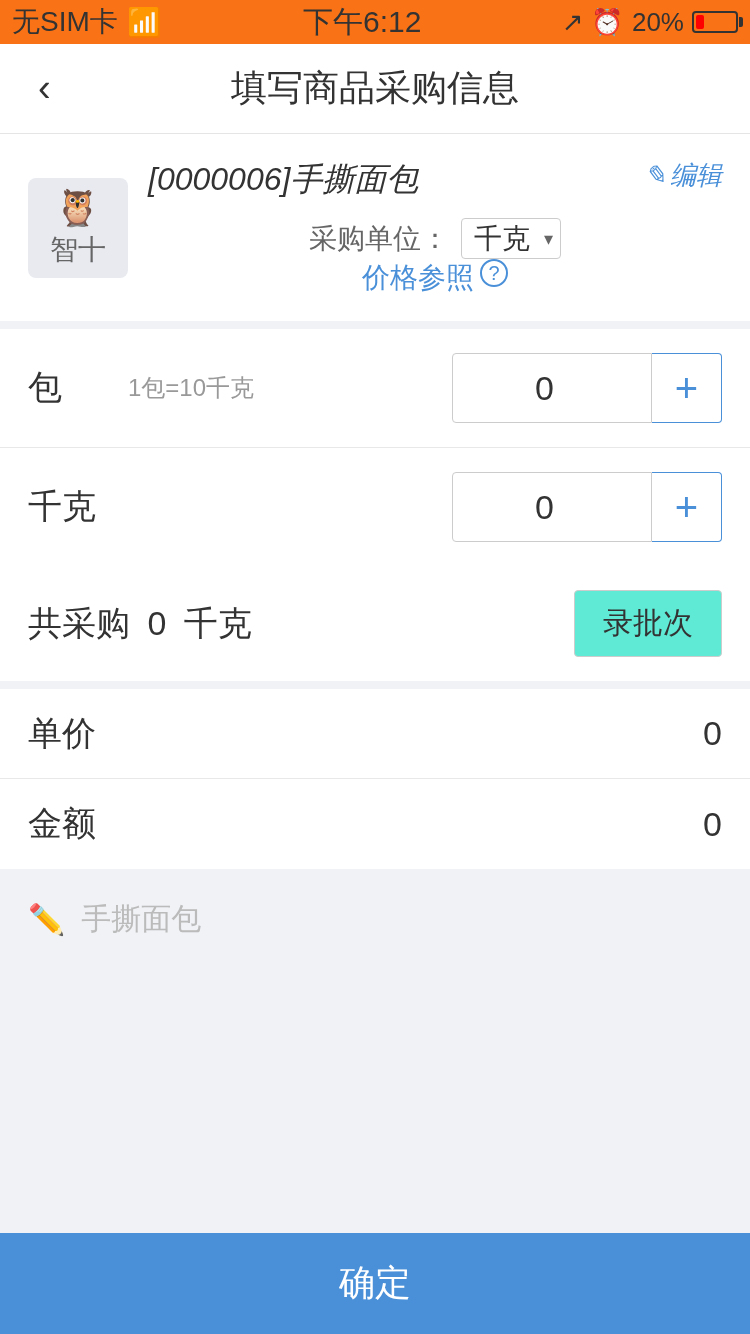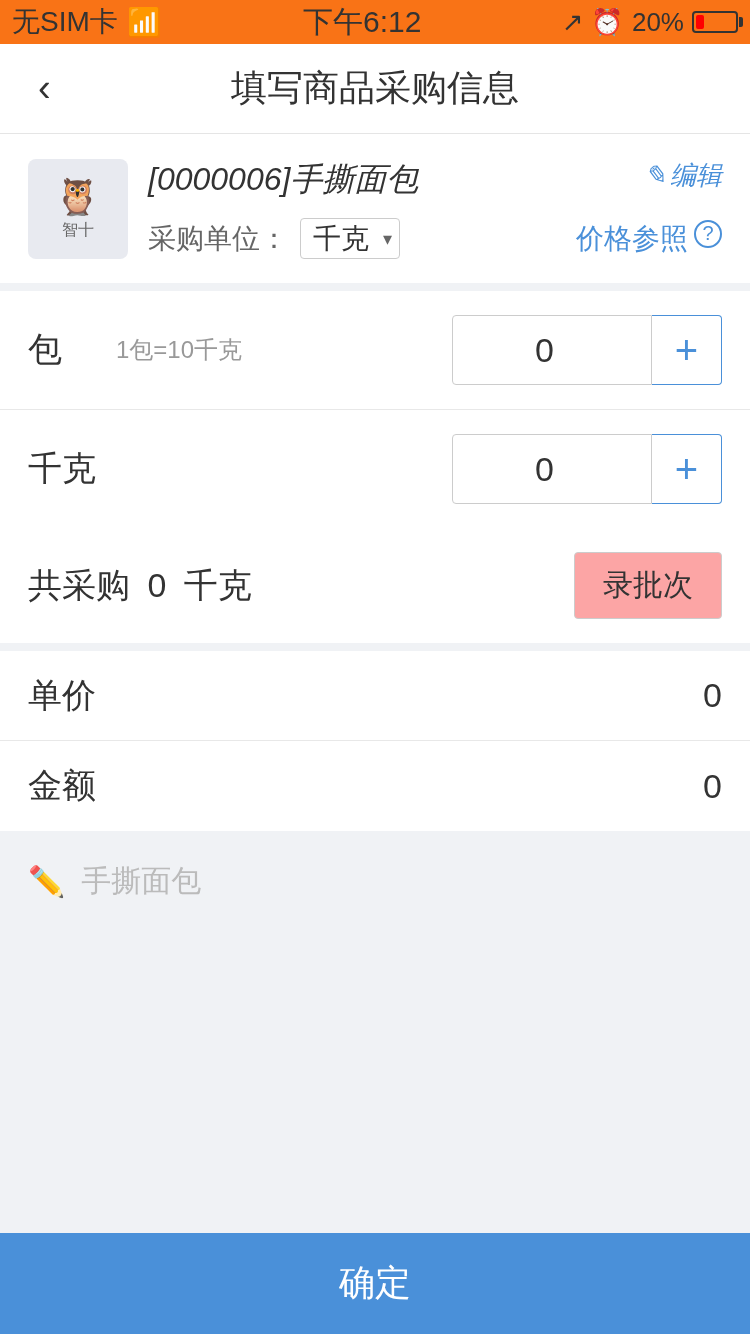--- a/index.html
+++ b/index.html
@@ -96,21 +96,21 @@
       flex-direction: column;
       align-items: center;
       justify-content: center;
       flex-shrink: 0;
     }
     .product-thumb .owl-icon {
       font-size: 36px;
       color: #666;
     }
     .product-thumb .brand-text {
-      font-size: 16px;
+      font-size: 28px;
       color: #666;
       margin-top: 2px;
     }
     .product-info {
       flex: 1;
     }
     .product-name-row {
       display: flex;
       justify-content: space-between;
       align-items: flex-start;
@@ -128,20 +128,21 @@
       display: flex;
       align-items: center;
       gap: 4px;
       cursor: pointer;
       white-space: nowrap;
     }
     .product-unit-row {
       display: flex;
       align-items: center;
       justify-content: space-between;
+      flex-direction: column;
     }
     .unit-label {
       font-size: 28px;
       color: #666;
       margin-right: 12px;
     }
     .unit-select-wrapper {
       position: relative;
       display: inline-flex;
       align-items: center;
@@ -199,21 +200,21 @@
       border-bottom: none;
     }
     .input-label {
       font-size: 34px;
       color: #333;
       min-width: 80px;
     }
     .input-sublabel {
       font-size: 24px;
       color: #999;
-      margin-left: 8px;
+      margin-left: 20px;
     }
     .input-right {
       margin-left: auto;
       display: flex;
       align-items: center;
       gap: 0;
     }
     .qty-input {
       width: 200px;
       height: 70px;
@@ -252,21 +253,21 @@
     .total-text {
       font-size: 34px;
       color: #333;
     }
     .batch-btn {
       border: 1px solid #ccc;
       border-radius: 4px;
       padding: 12px 28px;
       font-size: 30px;
       color: #333;
-      background: #fca5a5;
+      background: #5eead4;
       cursor: pointer;
     }
 
     
     .price-section {
       background: #fff;
     }
     .price-row {
       display: flex;
       align-items: center;

